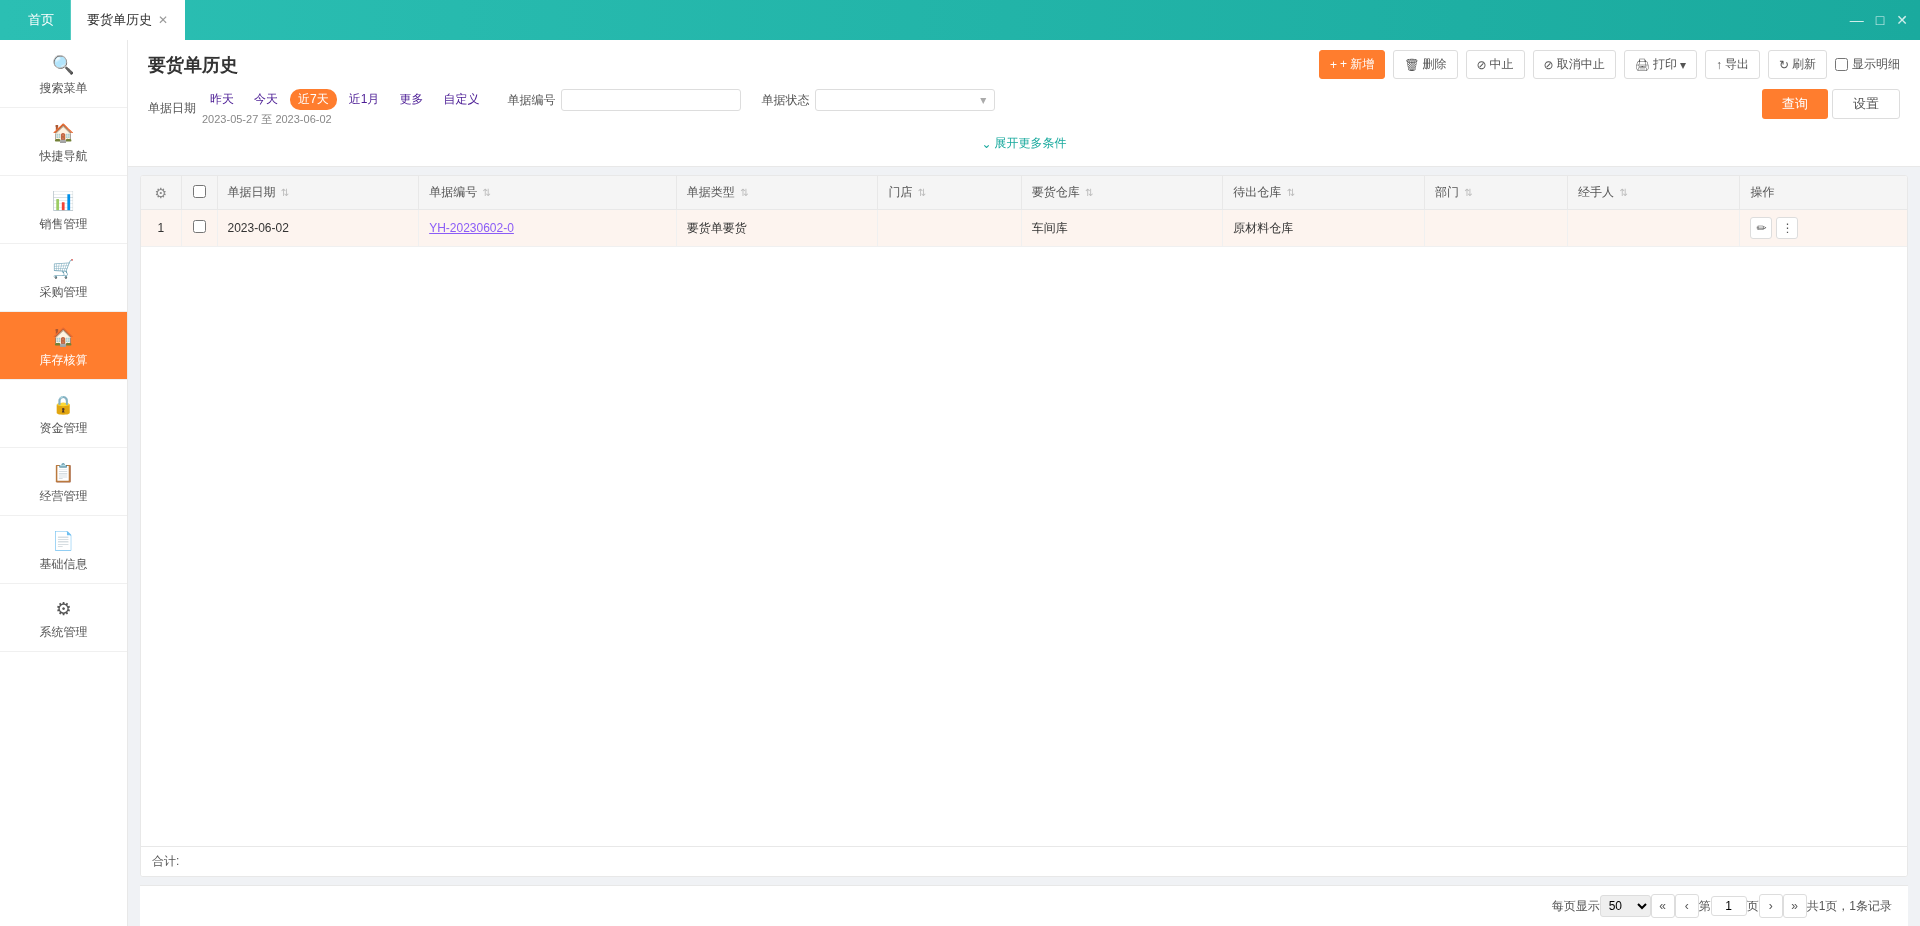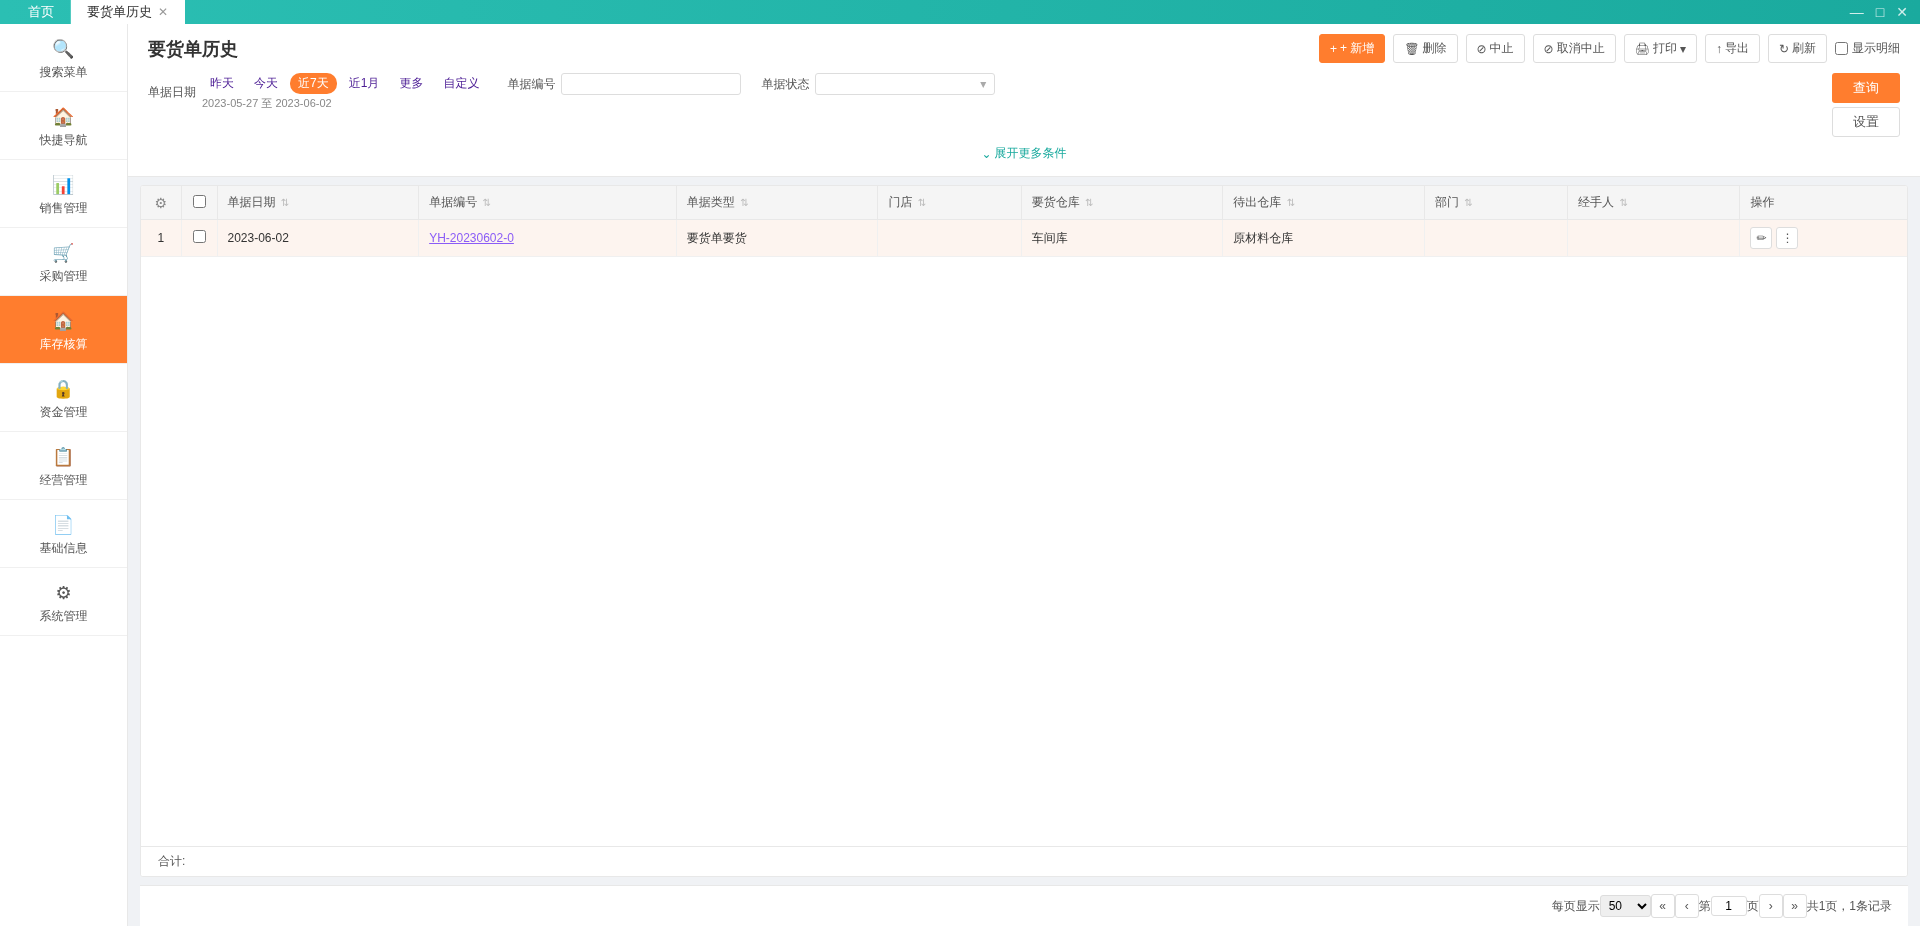--- a/index.html
+++ b/index.html
@@ -1,20 +1,20 @@
 <!DOCTYPE html>
 <html><head>
   <meta charset="utf-8">
   <style>
     * { box-sizing: border-box; margin: 0; padding: 0; }
     body { font-family: "Microsoft YaHei", Arial, sans-serif; font-size: 13px; background: #f0f2f5; display: flex; flex-direction: column; height: 926px; overflow: hidden; }
 
     
     .top-bar {
-      height: 24px;
+      height: 40px;
       background: linear-gradient(90deg, #2bbfb3, #1aaa9e);
       display: flex;
       align-items: center;
       padding: 0 12px;
       gap: 0;
       color: white;
       flex-shrink: 0;
     }
     .top-bar-tab {
       height: 40px;
@@ -182,21 +182,21 @@
       font-size: 12px;
       color: #1aaa9e;
       cursor: pointer;
       padding: 4px 8px;
       margin: 0 auto;
     }
 
     
     .action-btn-group {
       display: flex;
-      flex-direction: column;
+      flex-direction: row;
       gap: 4px;
     }
     .query-btn {
       background: #ff7d2e;
       color: white;
       border: none;
       padding: 6px 20px;
       border-radius: 3px;
       font-size: 13px;
       cursor: pointer;
@@ -266,21 +266,21 @@
       cursor: pointer;
       font-size: 12px;
       color: #555;
       background: #fff;
     }
 
     
     .table-footer {
       background: #fff;
       border-top: 1px solid #e8e8e8;
-      padding: 6px 17px;
+      padding: 6px 11px;
       font-size: 12px;
       color: #555;
       flex-shrink: 0;
     }
 
     
     .pagination-bar {
       background: #fff;
       border-top: 1px solid #e8e8e8;
       padding: 8px 16px;

